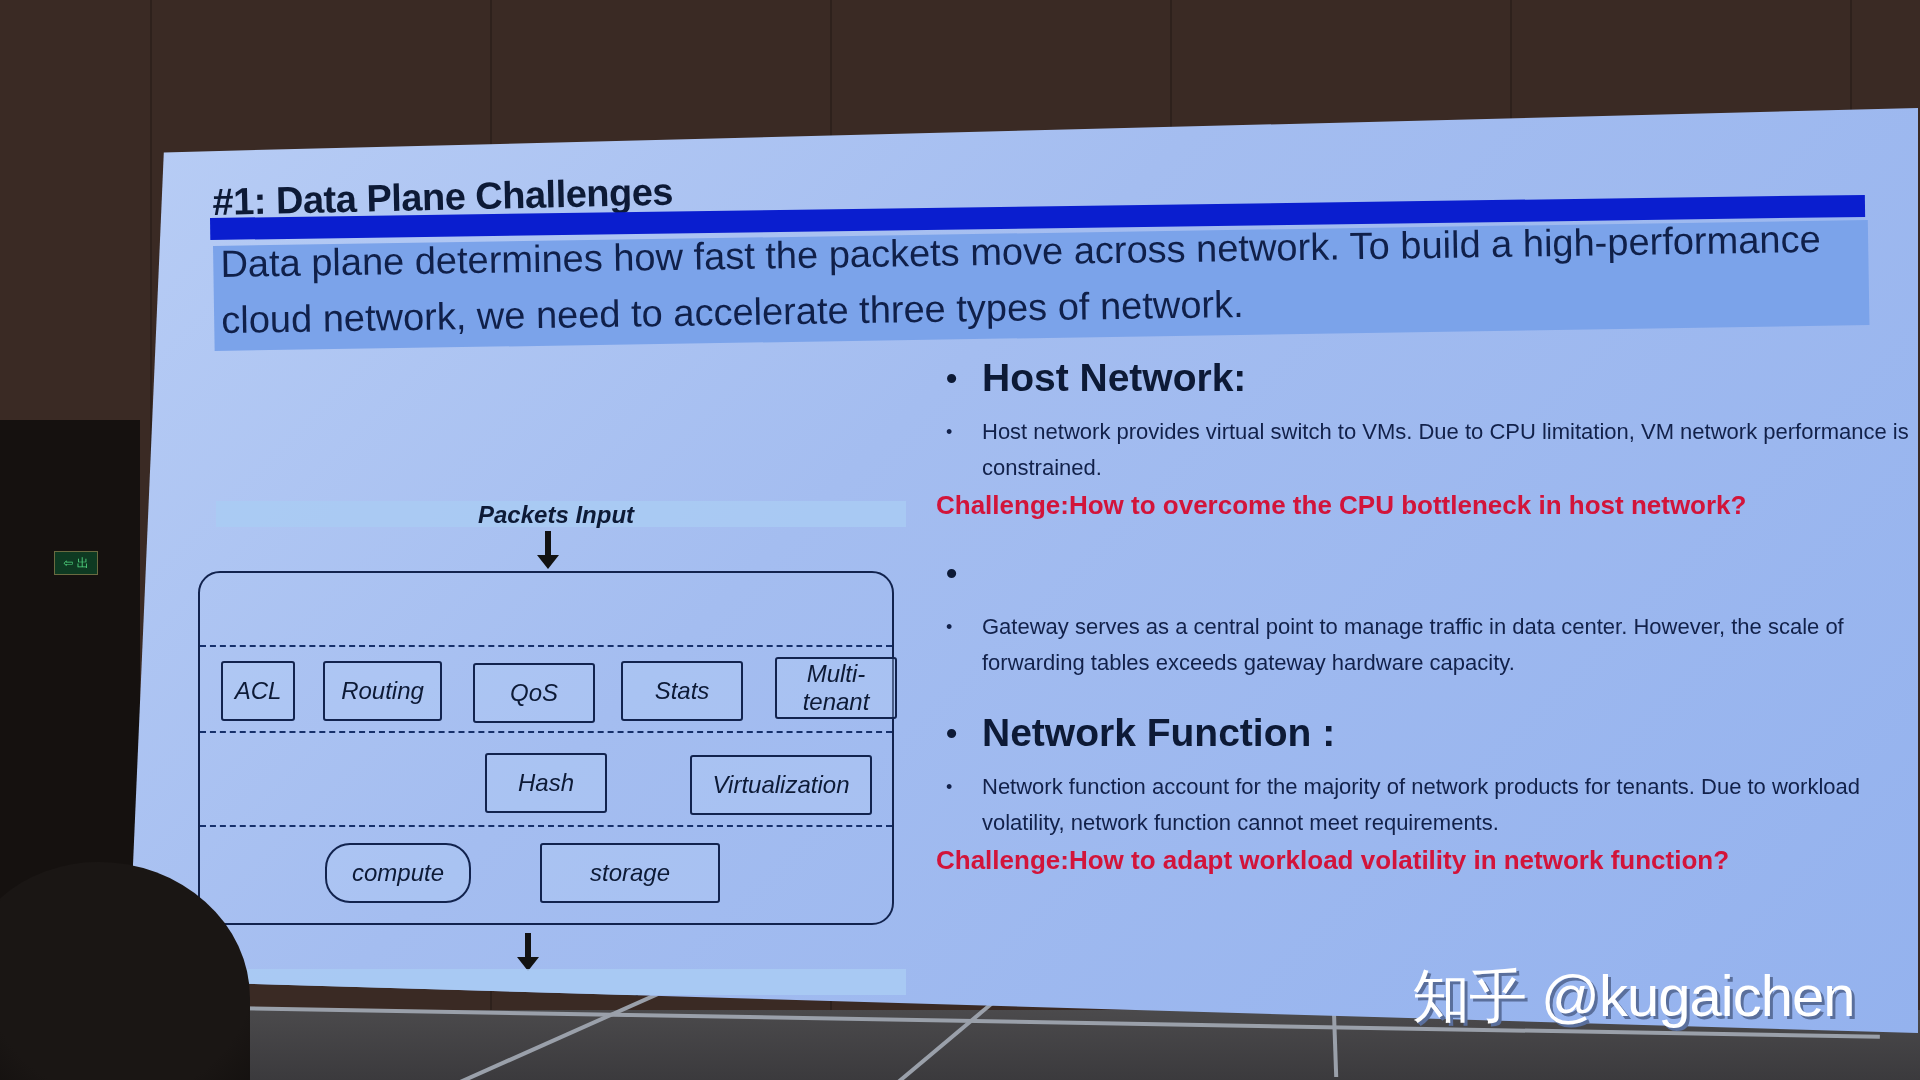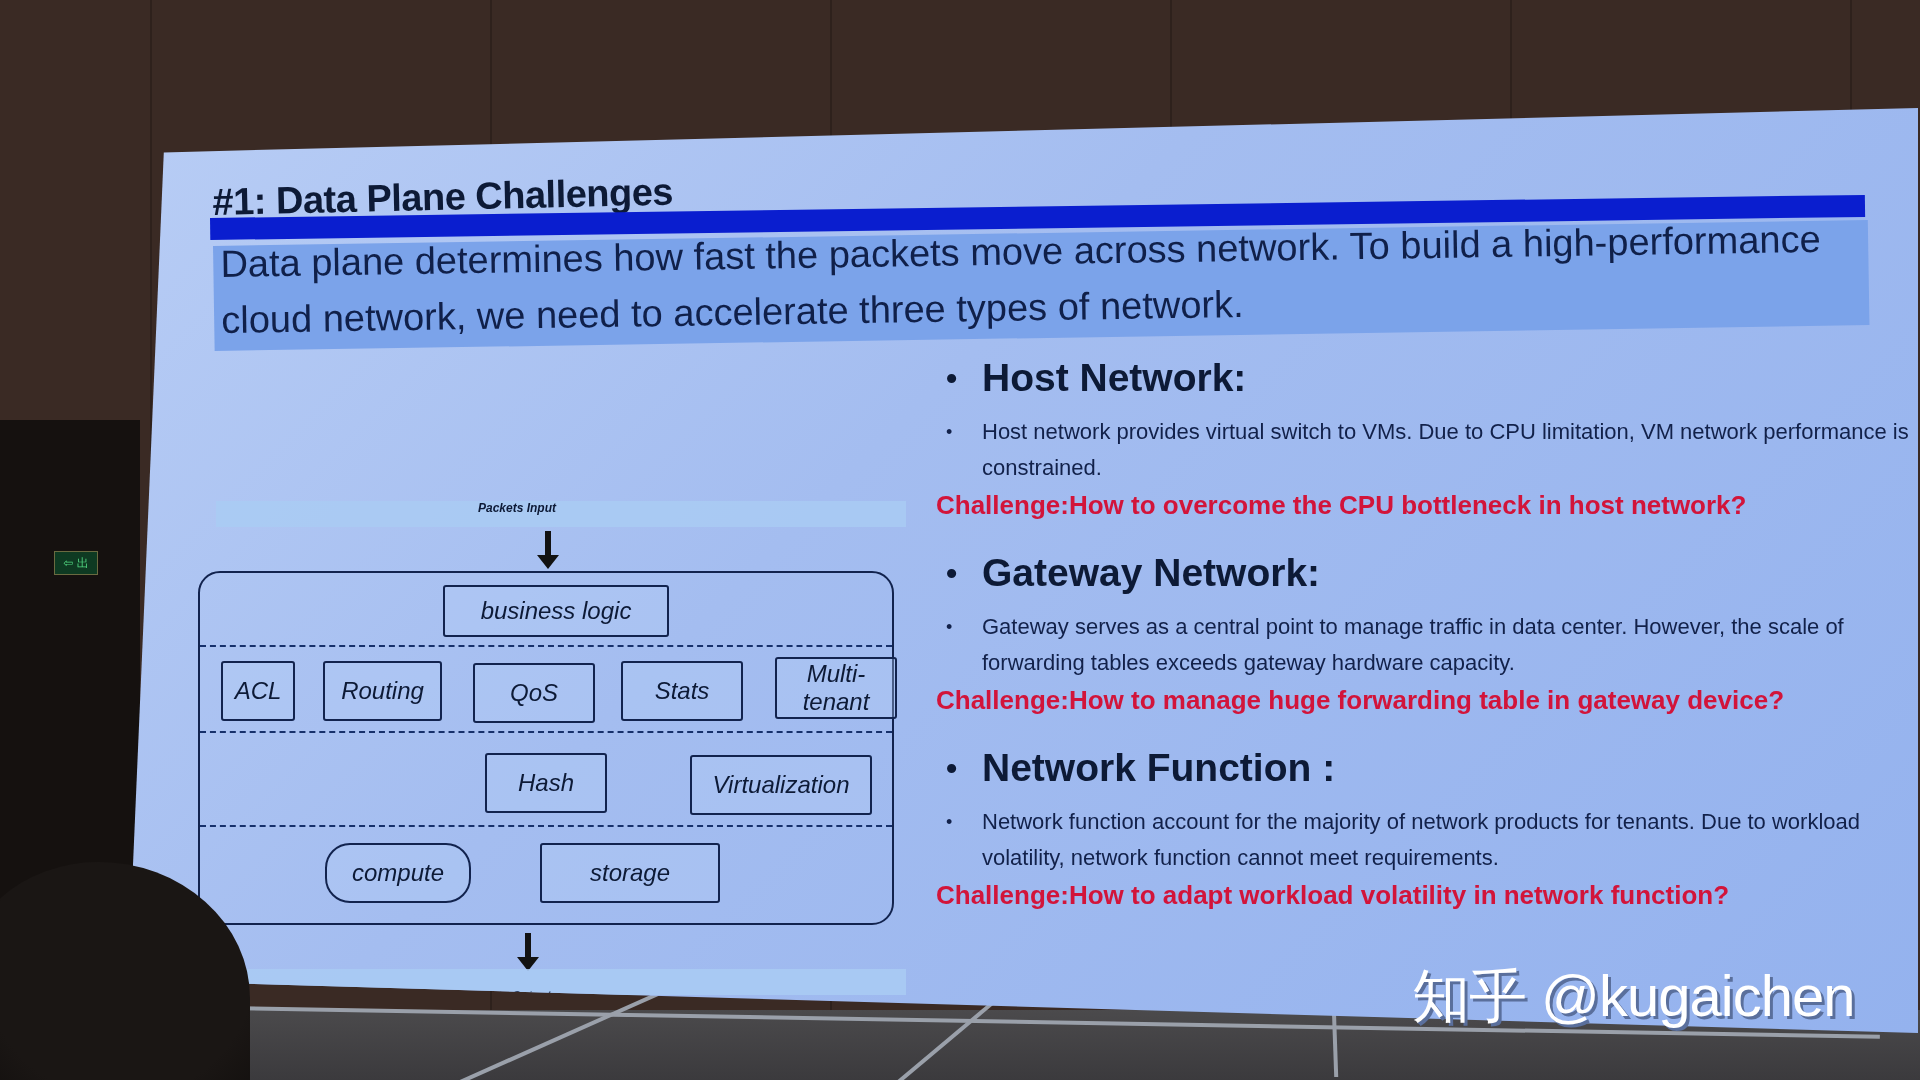--- a/index.html
+++ b/index.html
@@ -44,21 +44,21 @@
   }
   .subtitle {
     position:absolute; left:92px; top:128px; width:1660px;
     font-size:38px; line-height:56px; color:#10204a;
     transform:rotate(-0.9deg); transform-origin:left top;
   }
 
   
   .diagram { position:absolute; left:70px; top:305px; width:710px; height:560px; }
   .band { position:absolute; left:18px; width:690px; height:26px; background:#a9cbf3; opacity:0.85; }
-  .io-label { position:absolute; font-style:italic; font-weight:bold; font-size:12px; color:#0d1a36; }
+  .io-label { position:absolute; font-style:italic; font-weight:bold; font-size:24px; color:#0d1a36; }
   .arrow { position:absolute; width:6px; background:#121212; }
   .arrow::after { content:""; position:absolute; left:-8px; bottom:-12px;
     border-left:11px solid transparent; border-right:11px solid transparent; border-top:14px solid #121212; }
   .frame {
     position:absolute; left:0; top:158px; width:692px; height:350px;
     border:2px solid #12234e; border-radius:22px;
   }
   .dash { position:absolute; left:0; right:0; border-top:2px dashed #16306b; }
   .mod {
     position:absolute; border:2px solid #12234e; border-radius:3px;
@@ -110,21 +110,20 @@
     <div class="title-bar"></div>
     <div class="subtitle-band"></div>
     <div class="subtitle">Data plane determines how fast the packets move across network. To build a high-performance cloud network, we need to accelerate three types of network.</div>
 
     <div class="diagram">
       <div class="band" style="top:88px;"></div>
       <div class="io-label" style="left:280px;top:88px;">Packets Input</div>
       <div class="arrow" style="left:347px;top:118px;height:26px;"></div>
 
       <div class="frame">
-        <div class="mod" style="left:243px;top:12px;width:222px;height:48px;">business logic</div>
         <div class="dash" style="top:72px;"></div>
 
         <div class="mod" style="left:21px;top:88px;width:70px;height:56px;">ACL</div>
         <div class="mod" style="left:123px;top:88px;width:115px;height:56px;">Routing</div>
         <div class="mod" style="left:273px;top:90px;width:118px;height:56px;">QoS</div>
         <div class="mod" style="left:421px;top:88px;width:118px;height:56px;">Stats</div>
         <div class="mod" style="left:575px;top:84px;width:118px;height:58px;flex-direction:column;">
           <span>Multi-</span>
           <span>tenant</span>
         </div>
@@ -154,28 +153,24 @@
           <span>Host network provides virtual switch to VMs. Due to CPU limitation, VM network performance is constrained.</span>
         </div>
         <div class="challenge">
           <span class="lbl">Challenge:</span><span>How to overcome the CPU bottleneck in host network?</span>
         </div>
       </div>
 
       <div class="section" style="margin-top:22px;">
         <div class="h">
           <span class="dot">•</span>
-          <span>Gateway Network:</span>
         </div>
         <div class="p">
           <span class="dot">•</span>
           <span>Gateway serves as a central point to manage traffic in data center. However, the scale of forwarding tables exceeds gateway hardware capacity.</span>
-        </div>
-        <div class="challenge">
-          <span class="lbl">Challenge:</span><span>How to manage huge forwarding table in gateway device?</span>
         </div>
       </div>
 
       <div class="section" style="margin-top:22px;">
         <div class="h">
           <span class="dot">•</span>
           <span>Network Function :</span>
         </div>
         <div class="p">
           <span class="dot">•</span>

